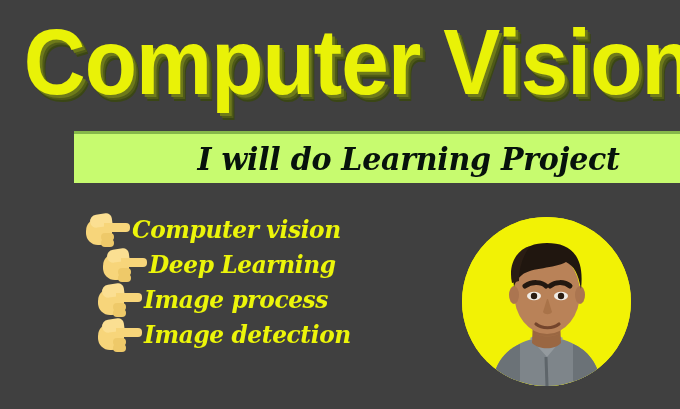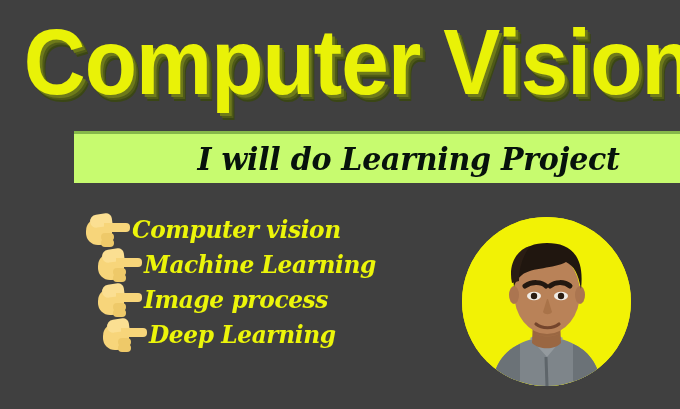--- a/index.html
+++ b/index.html
@@ -175,53 +175,53 @@
       <span class="hand-icon">
         <span class="palm"></span>
           <span class="thumb"></span>
         <span class="knuckle1"></span>
           <span class="knuckle2"></span>
           <span class="finger"></span>
       </span>
       <span class="bullet-text">Computer vision</span>
     </div>
 
-    <div class="bullet-row i1">
-      <span class="hand-icon">
-        <span class="palm"></span>
-          <span class="thumb"></span>
-        <span class="knuckle1"></span>
-          <span class="knuckle2"></span>
-          <span class="finger"></span>
-      </span>
-      <span class="bullet-text">Machine Learning</span>
+
+    <div class="bullet-row i2">
+      <span class="hand-icon">
+        <span class="palm"></span>
+          <span class="thumb"></span>
+        <span class="knuckle1"></span>
+          <span class="knuckle2"></span>
+          <span class="finger"></span>
+      </span>
+      <span class="bullet-text">Deep Learning</span>
     </div>
 
     <div class="bullet-row i3">
       <span class="hand-icon">
         <span class="palm"></span>
           <span class="thumb"></span>
         <span class="knuckle1"></span>
           <span class="knuckle2"></span>
           <span class="finger"></span>
       </span>
       <span class="bullet-text">Image process</span>
     </div>
 
-    <div class="bullet-row i2">
-      <span class="hand-icon">
-        <span class="palm"></span>
-          <span class="thumb"></span>
-        <span class="knuckle1"></span>
-          <span class="knuckle2"></span>
-          <span class="finger"></span>
-      </span>
-      <span class="bullet-text">Deep Learning</span>
-    </div>
-
+    <div class="bullet-row i4">
+      <span class="hand-icon">
+        <span class="palm"></span>
+          <span class="thumb"></span>
+        <span class="knuckle1"></span>
+          <span class="knuckle2"></span>
+          <span class="finger"></span>
+      </span>
+      <span class="bullet-text">Image detection</span>
+    </div>
 
   </div>
 
   <div class="avatar">
     <svg viewBox="0 0 169 169" xmlns="http://www.w3.org/2000/svg">
       <rect x="0" y="0" width="169" height="169" fill="#f2f205"></rect>
 
       <path d="M30 169 C32 140 52 127 70 122 L99 122 C117 127 137 140 139 169 Z" fill="#7e858a"></path>
       <path d="M30 169 C32 146 44 133 58 127 L58 169 Z" fill="#6b7277"></path>
       <path d="M139 169 C137 146 125 133 111 127 L111 169 Z" fill="#6b7277"></path>

